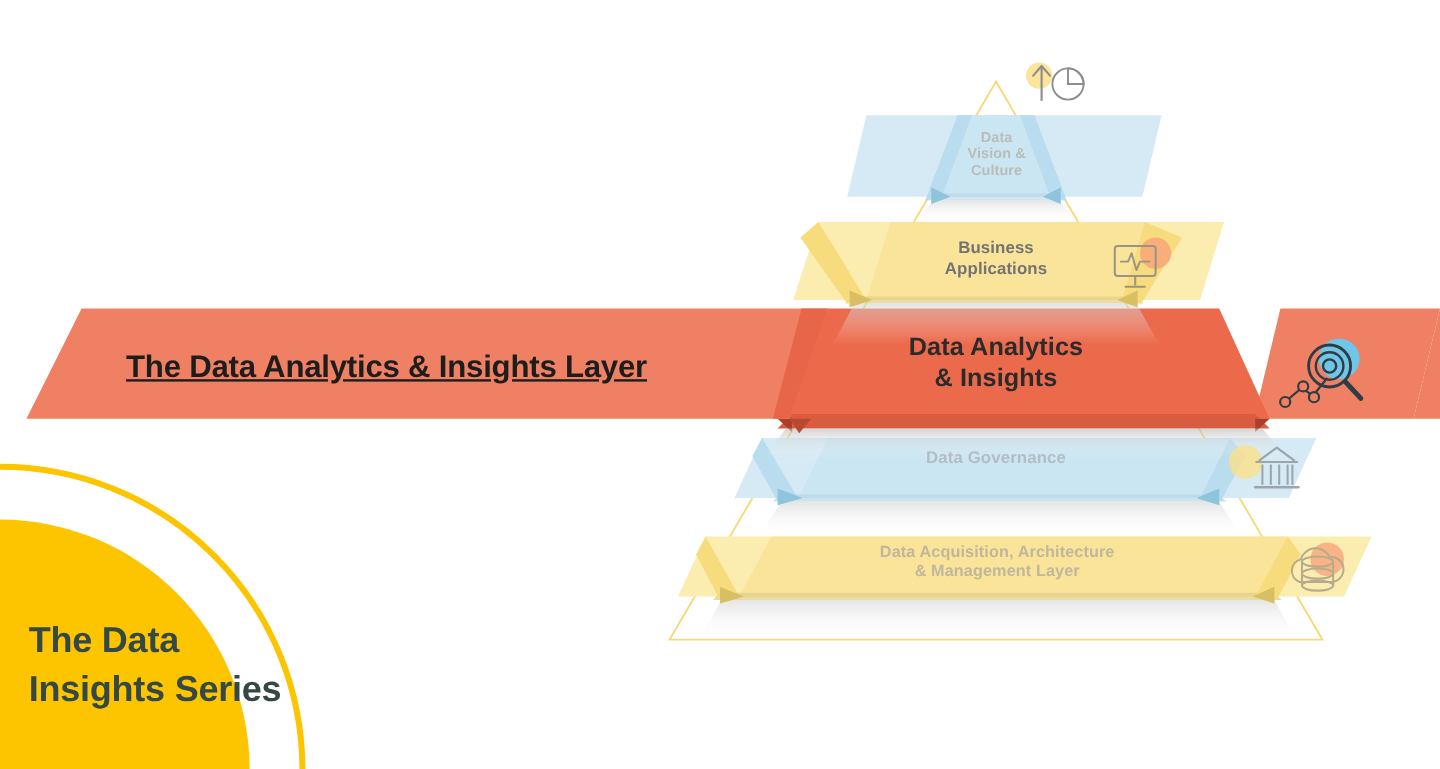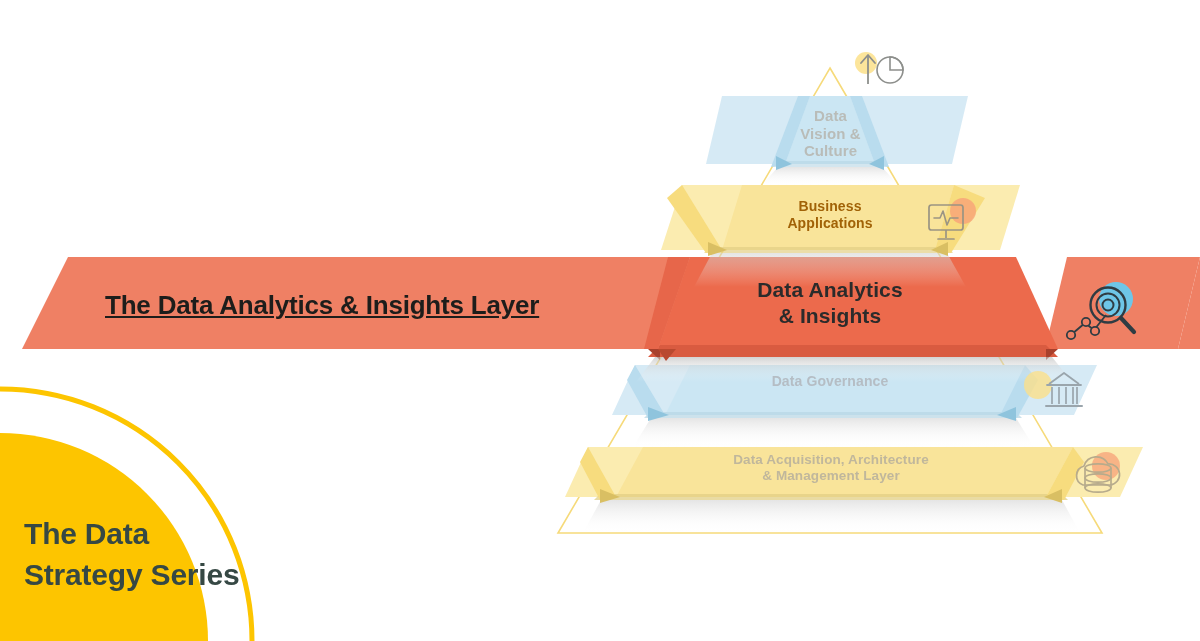--- a/index.html
+++ b/index.html
@@ -17,22 +17,22 @@
   .lbl{
     position:absolute;
     text-align:center;
     line-height:1.18;
     font-weight:bold;
     letter-spacing:.1px;
     white-space:pre-line;
     pointer-events:none;
   }
 
-  #lbl-vision{left:748px;top:107px;width:165px;font-size:15px;color:#b9bcb8;}
-  #lbl-business{left:745px;top:198px;width:170px;font-size:14px;color:#a16207;}
+  #lbl-vision{left:748px;top:107px;width:165px;font-size:12px;color:#b9bcb8;}
+  #lbl-business{left:745px;top:198px;width:170px;font-size:14px;color:#737373;}
   #lbl-analytics{left:700px;top:277px;width:260px;font-size:21px;color:#2b2b2b;line-height:1.22;}
   #lbl-governance{left:720px;top:373px;width:220px;font-size:14px;color:#b5bdc4;}
   #lbl-acquisition{left:700px;top:452px;width:262px;font-size:13.5px;color:#c0b79c;}
 
   #banner-text{
     position:absolute;left:105px;top:290px;width:520px;
     font-size:26px;font-weight:bold;color:#1d1d1b;
     font-family:"Liberation Sans", sans-serif;
     letter-spacing:-.2px;
     text-decoration:underline;
@@ -195,15 +195,15 @@
 &amp; Insights</div>
 
   <div class="lbl" id="lbl-acquisition">Data Acquisition, Architecture
 &amp; Management Layer</div>
 
   <div class="lbl" id="lbl-governance">Data Governance</div>
 
   <div id="banner-text">The Data Analytics &amp; Insights Layer</div>
 
   <div id="series-text">The Data
-Strategy Series</div>
+Insights Series</div>
 
 </div>
 
 </body></html>

